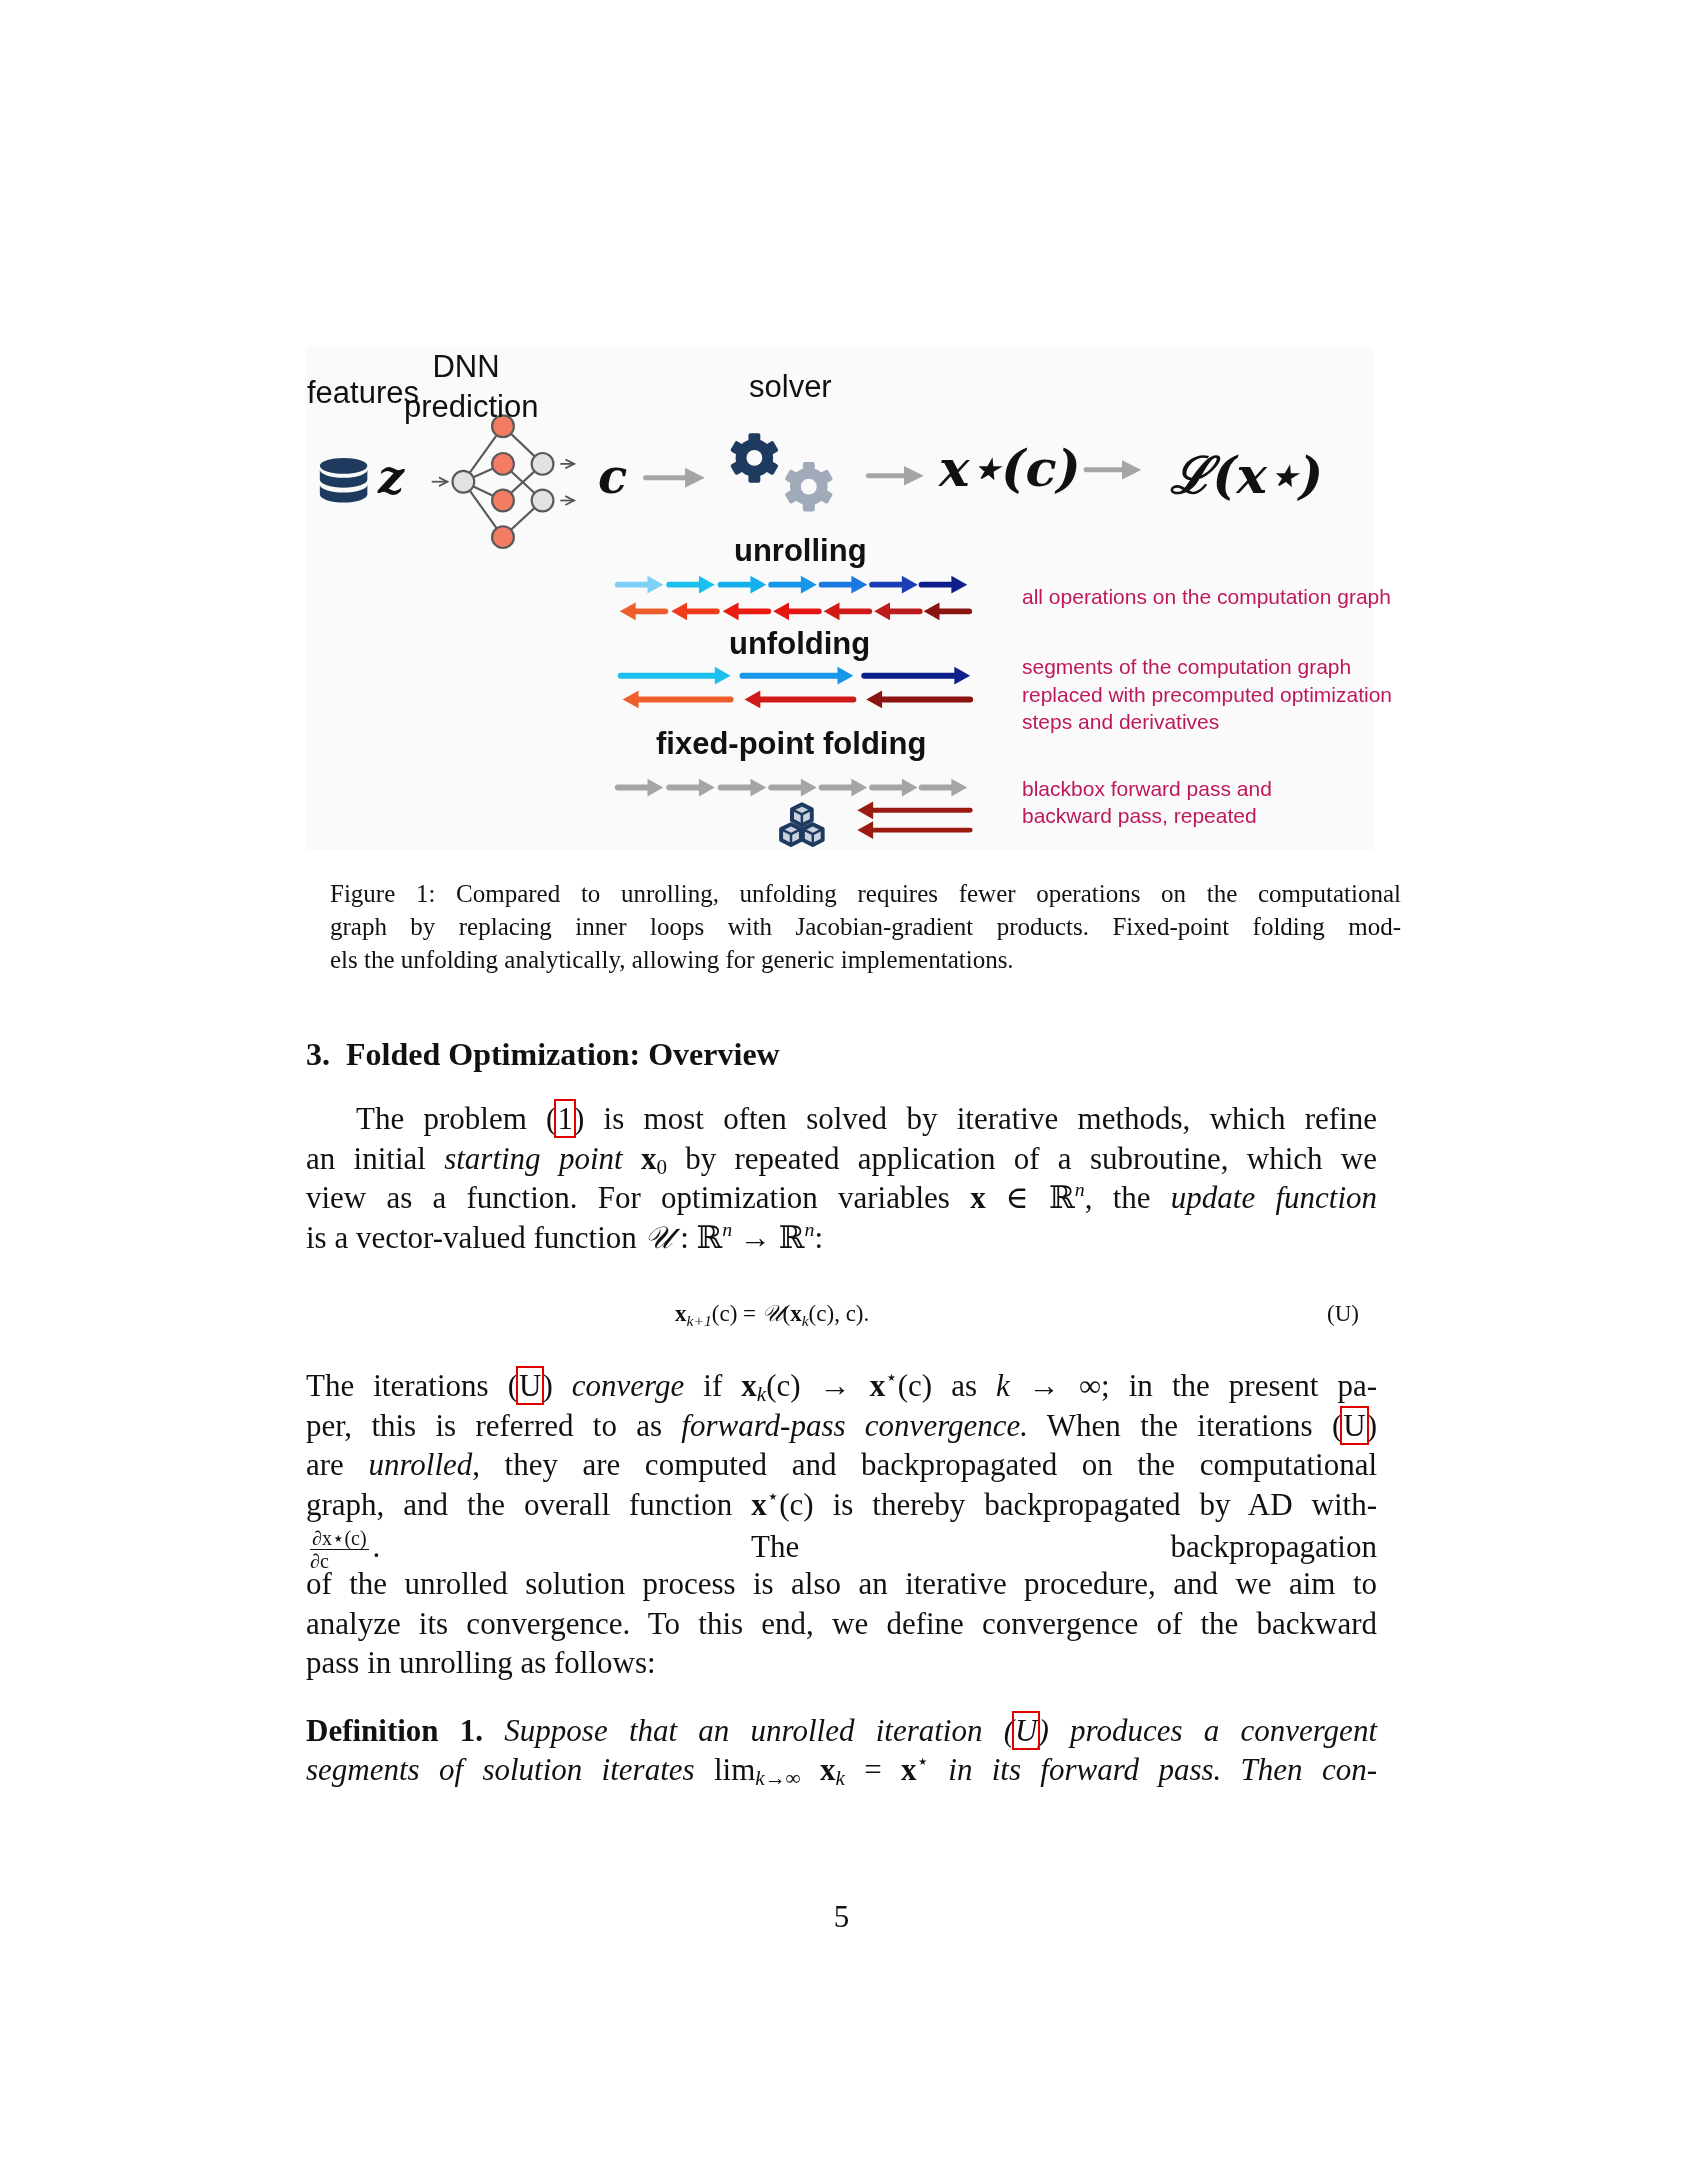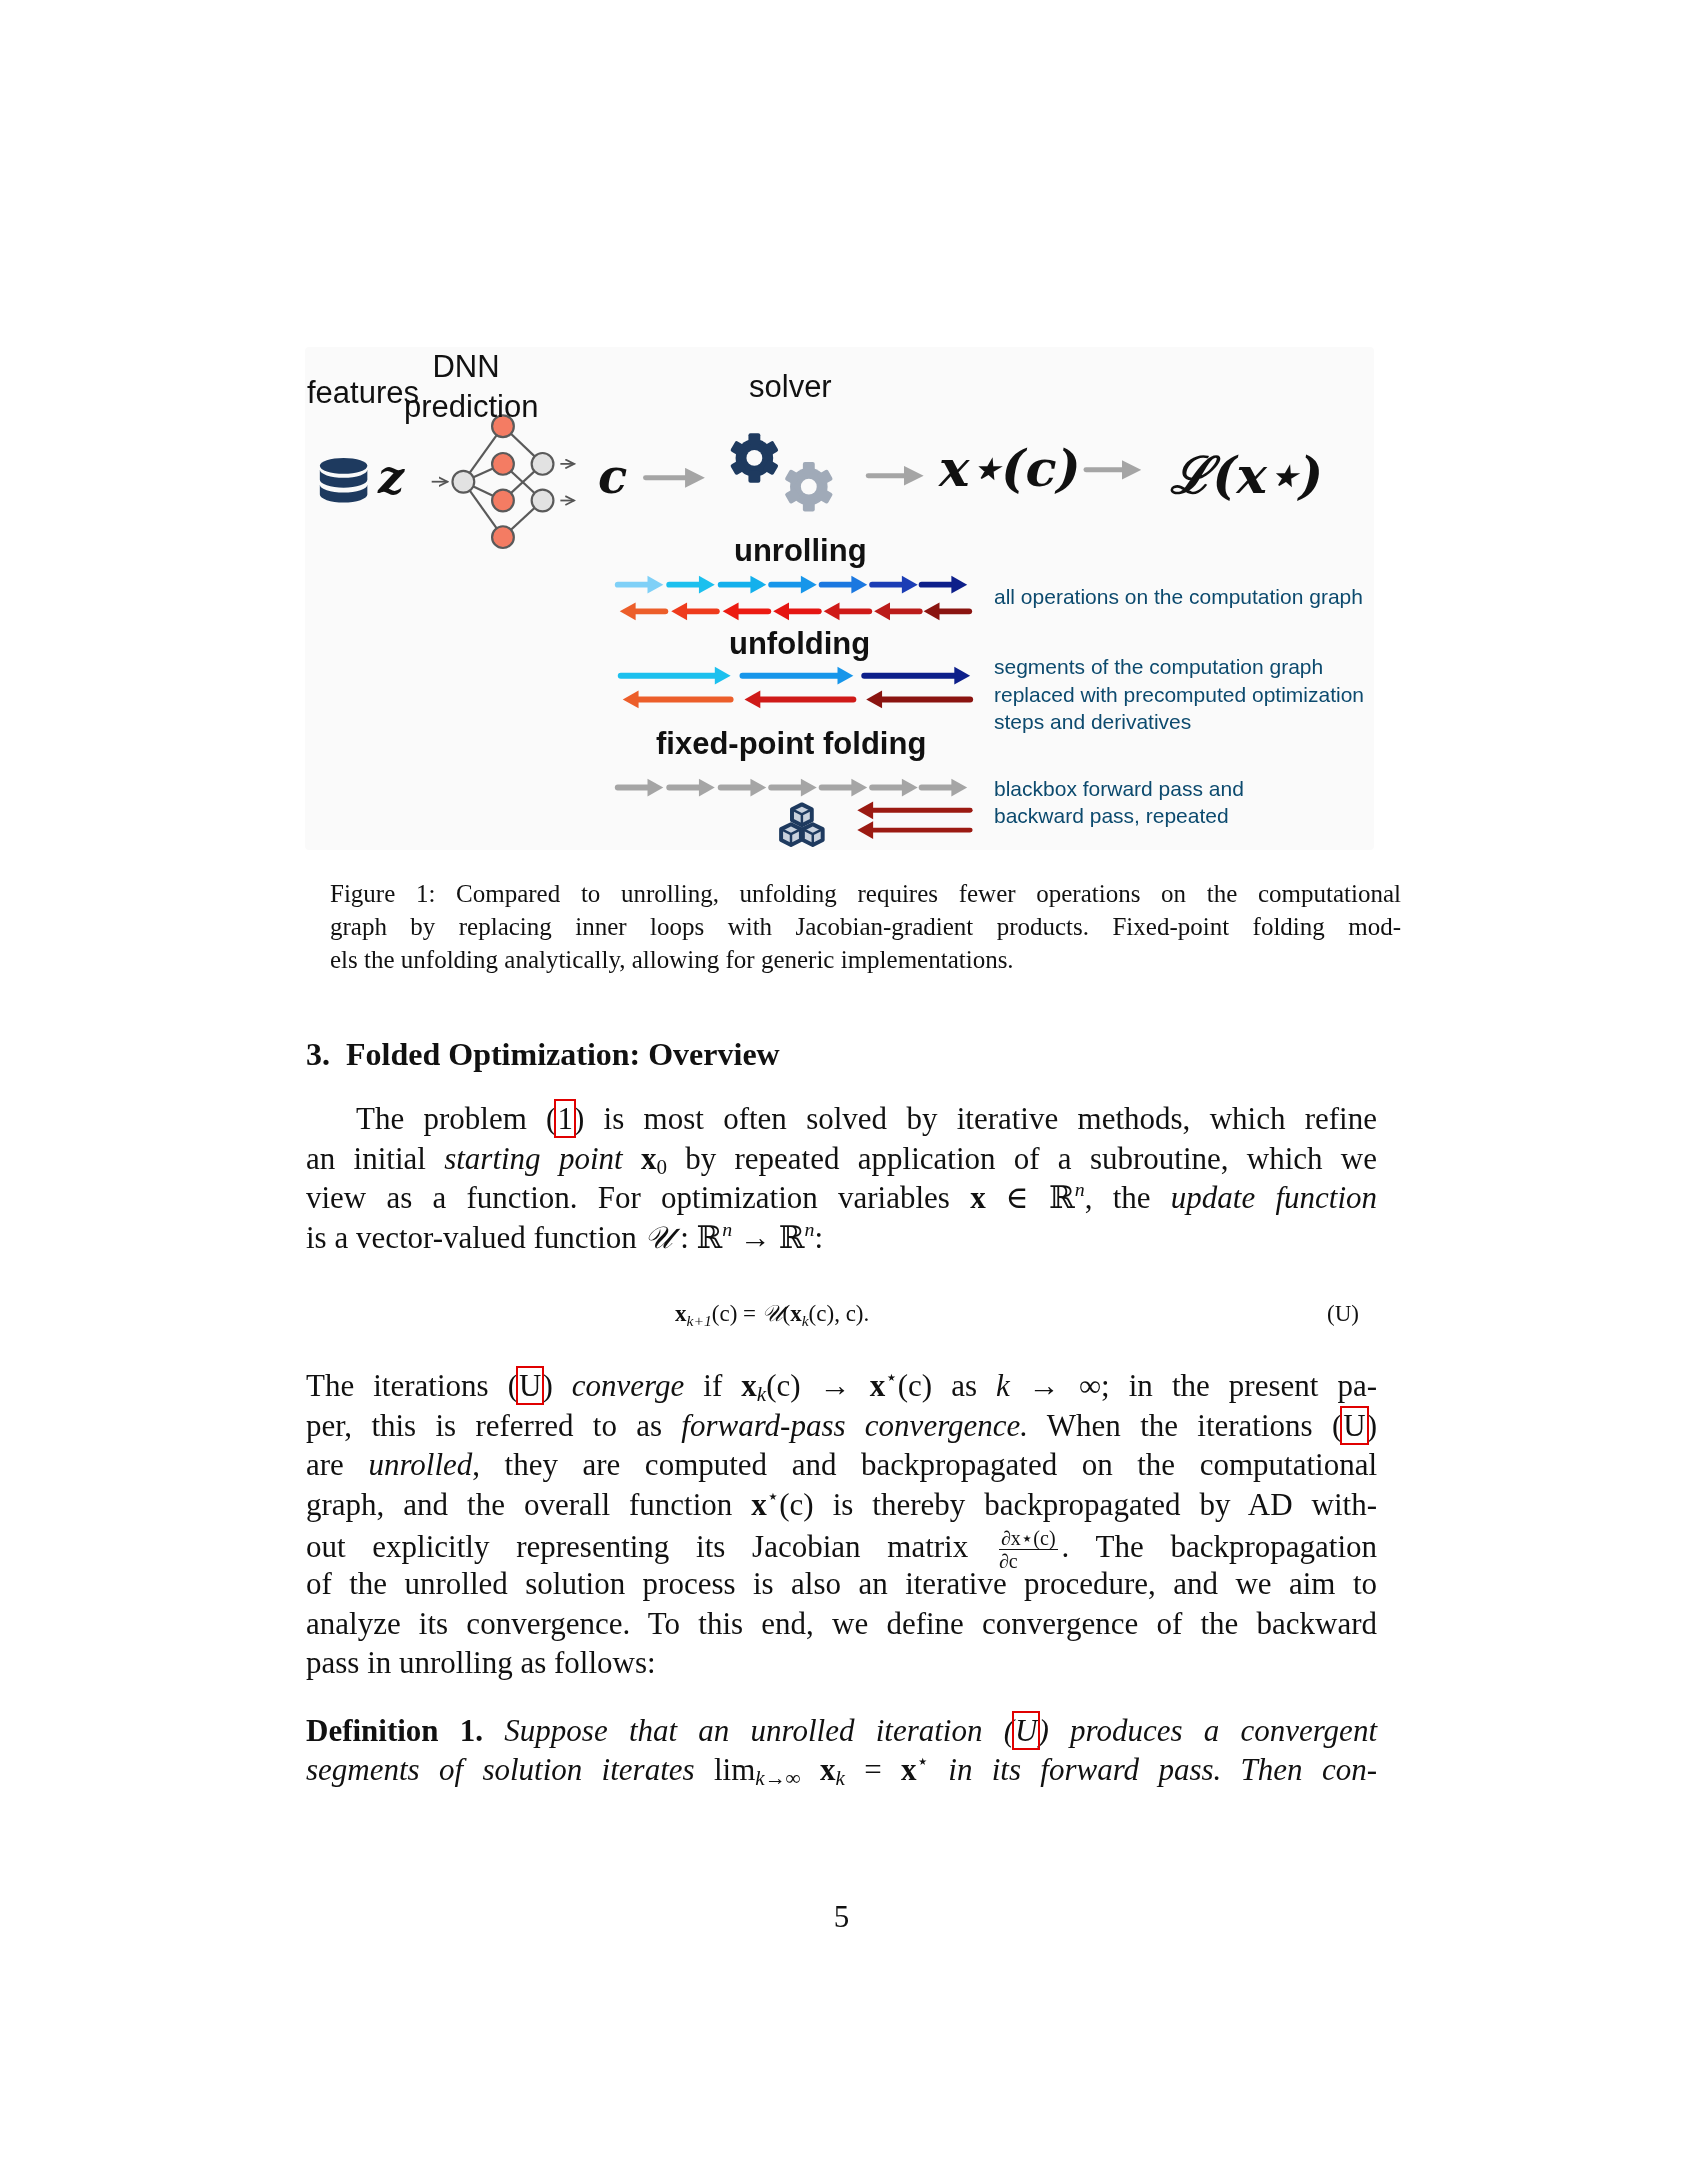--- a/index.html
+++ b/index.html
@@ -3,21 +3,21 @@
 <meta charset="utf-8">
 <style>
   html, body { margin:0; padding:0; background:#ffffff; }
   body { width:1683px; height:2178px; position:relative; overflow:hidden;
          font-family:"Liberation Serif", "DejaVu Serif", serif; color:#111; }
   
   #figure { position:absolute; left:305px; top:347px; width:1069px; height:503px; background:#fafafa; border-radius:4px; }
   .fig-label { position:absolute; font-family:"Liberation Sans","DejaVu Sans",sans-serif; color:#111; white-space:nowrap; }
   .fig-label.big { font-size:31px; font-weight:400; line-height:36px; text-align:center; }
   .fig-label.bold { font-size:31px; font-weight:700; line-height:36px; }
-  .fig-note { position:absolute; font-family:"Liberation Sans","DejaVu Sans",sans-serif; font-size:21px; line-height:28px; color:#0c4a6e; font-weight:300; white-space:nowrap; }
+  .fig-note { position:absolute; font-family:"Liberation Sans","DejaVu Sans",sans-serif; font-size:21px; line-height:28px; color:#be185d; font-weight:300; white-space:nowrap;margin-left:28px; }
   .math { font-family:"DejaVu Serif","Liberation Serif",serif; font-style:italic; font-weight:700; color:#111; position:absolute; white-space:nowrap; }
   
   .line { position:absolute; left:306px; width:1071px; font-size:31px; line-height:40px; white-space:nowrap; text-align:justify; text-align-last:justify; }
   .caption-line { position:absolute; left:306px; width:1071px; font-size:25px; line-height:33px; white-space:nowrap; text-align:justify; text-align-last:justify;margin-left:24px; }
   .last { text-align-last:left; }
   .ref { outline:2.5px solid #e00000; outline-offset:0px; padding:0 1px; }
   i, .it { font-style:italic; }
   b.mb { font-weight:700; font-style:normal; }
   sub { font-size:68%; vertical-align:-5px; line-height:0; }
   sup { font-size:64%; vertical-align:12px; line-height:0; }
@@ -251,21 +251,21 @@
 <div class="line" style="top:1406px;">
   <span>per, this is referred to as </span><i>forward-pass convergence.</i><span> When the iterations (</span><a class="ref">U</a><span>)</span>
 </div>
 <div class="line" style="top:1445px;">
   <span>are </span><i>unrolled</i><span>, they are computed and backpropagated on the computational</span>
 </div>
 <div class="line" style="top:1485px;">
   <span>graph, and the overall function </span><b class="mb">x</b><sup>⋆</sup><span>(c) is thereby backpropagated by AD with-</span>
 </div>
 <div class="line" style="top:1527px;">
-  <span>out explicitly representing its Jacobian matrix </span><span class="frac"><span class="num">∂x⋆(c)</span><span class="den">∂c</span></span><span>. The backpropagation</span>
+  <span class="frac"><span class="num">∂x⋆(c)</span><span class="den">∂c</span></span><span>. The backpropagation</span>
 </div>
 <div class="line" style="top:1564px;">of the unrolled solution process is also an iterative procedure, and we aim to</div>
 <div class="line" style="top:1604px;">analyze its convergence. To this end, we define convergence of the backward</div>
 <div class="line last" style="top:1643px;">pass in unrolling as follows:</div>
 
 <div class="line" style="top:1711px;">
   <b>Definition 1.</b><i> Suppose that an unrolled iteration (</i><a class="ref it">U</a><i>) produces a convergent</i>
 </div>
 <div class="line" style="top:1750px;">
   <i>segments of solution iterates </i><span>lim</span><sub class="it">k→∞</sub> <b class="mb">x</b><sub class="it">k</sub><span> = </span><b class="mb">x</b><sup>⋆</sup><i> in its forward pass. Then con-</i>

